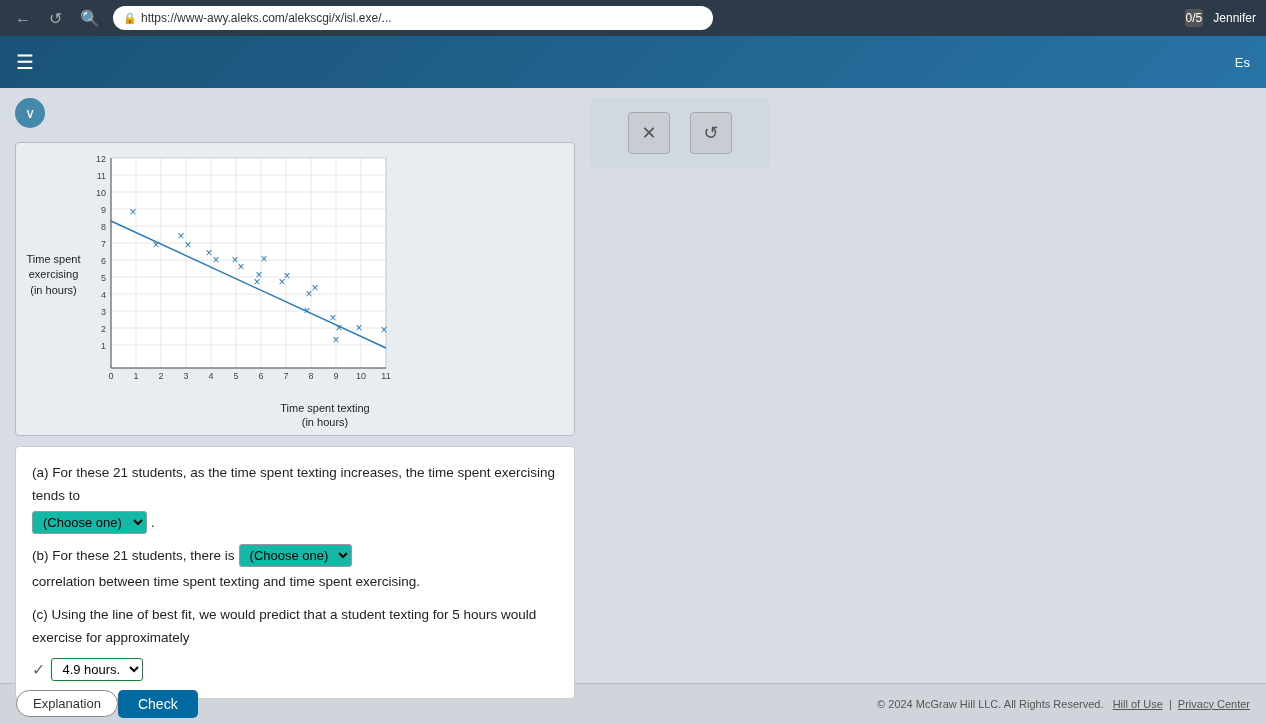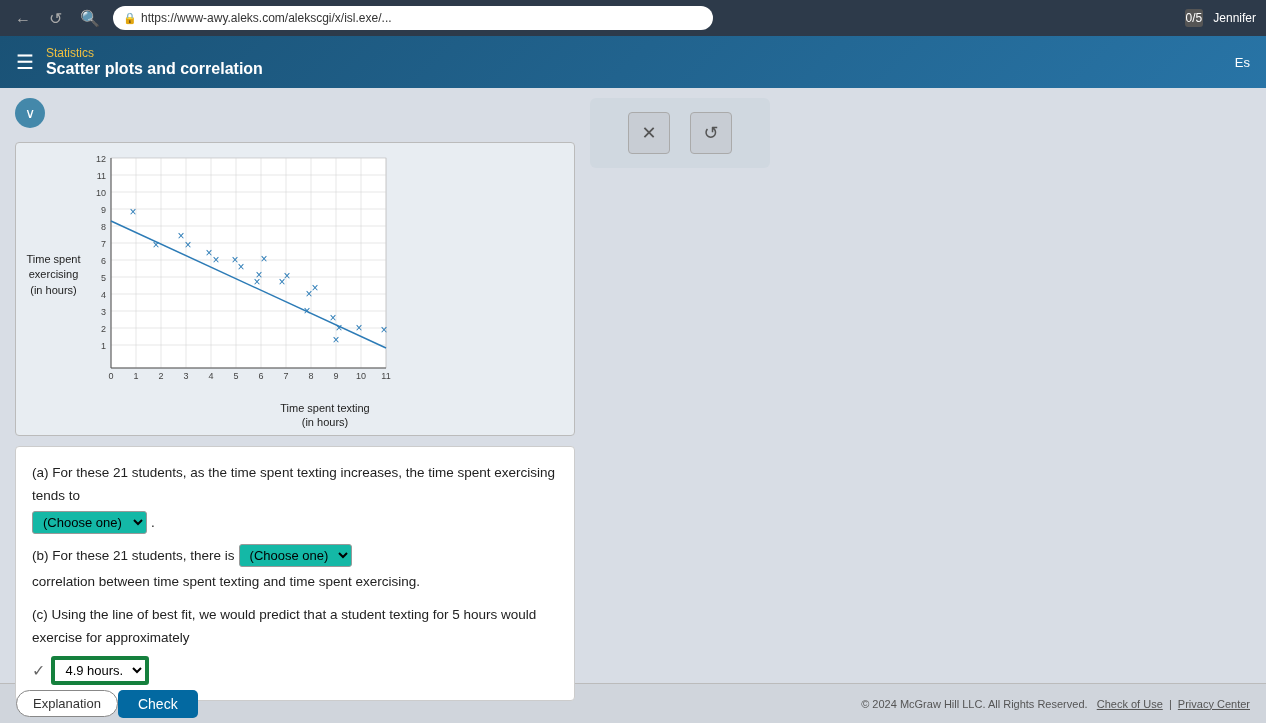--- a/index.html
+++ b/index.html
@@ -149,21 +149,21 @@
     .inline-select {
       border: 1px solid #999;
       background: #14b8a6;
       padding: 2px 6px;
       font-size: 13px;
       border-radius: 3px;
       cursor: pointer;
     }
 
     .predict-value-select {
-      border: 4px solid #15803d;
+      border: 1px solid #15803d;
       background: white;
       padding: 2px 6px;
       font-size: 13px;
       border-radius: 3px;
       cursor: pointer;
     }
 
     
     .right-panel {
       width: 180px;
@@ -267,24 +267,20 @@
     <span>https://www-awy.aleks.com/alekscgi/x/isl.exe/...</span>
   </div>
   <div class="browser-right">
     <span class="score-badge">0/5</span>
     <span>Jennifer</span>
   </div>
 </div>
 
 <div class="app-header">
   <span class="menu-icon">☰</span>
-  <div class="header-info">
-    <span class="header-subject">Statistics</span>
-    <span class="header-title">Scatter plots and correlation</span>
-  </div>
   <div class="header-right">
     <span>Es</span>
   </div>
 </div>
 
 <div class="main-content">
 
   <div class="left-panel">
 
     <div style="display:flex; align-items:center; margin-bottom:4px;">
@@ -460,17 +456,17 @@
     </div>
   </div>
 </div>
 
 <div class="bottom-bar">
   <button class="explanation-btn">Explanation</button>
   <button class="check-btn">Check</button>
   <div class="copyright-text">
     <span>© 2024 McGraw Hill LLC. All Rights Reserved.</span>
     &nbsp;
-    <span class="footer-link">Check of Use</span>
+    <span class="footer-link">Hill of Use</span>
     &nbsp;|&nbsp;
     <span class="footer-link">Privacy Center</span>
   </div>
 </div>
 
 </body></html>

